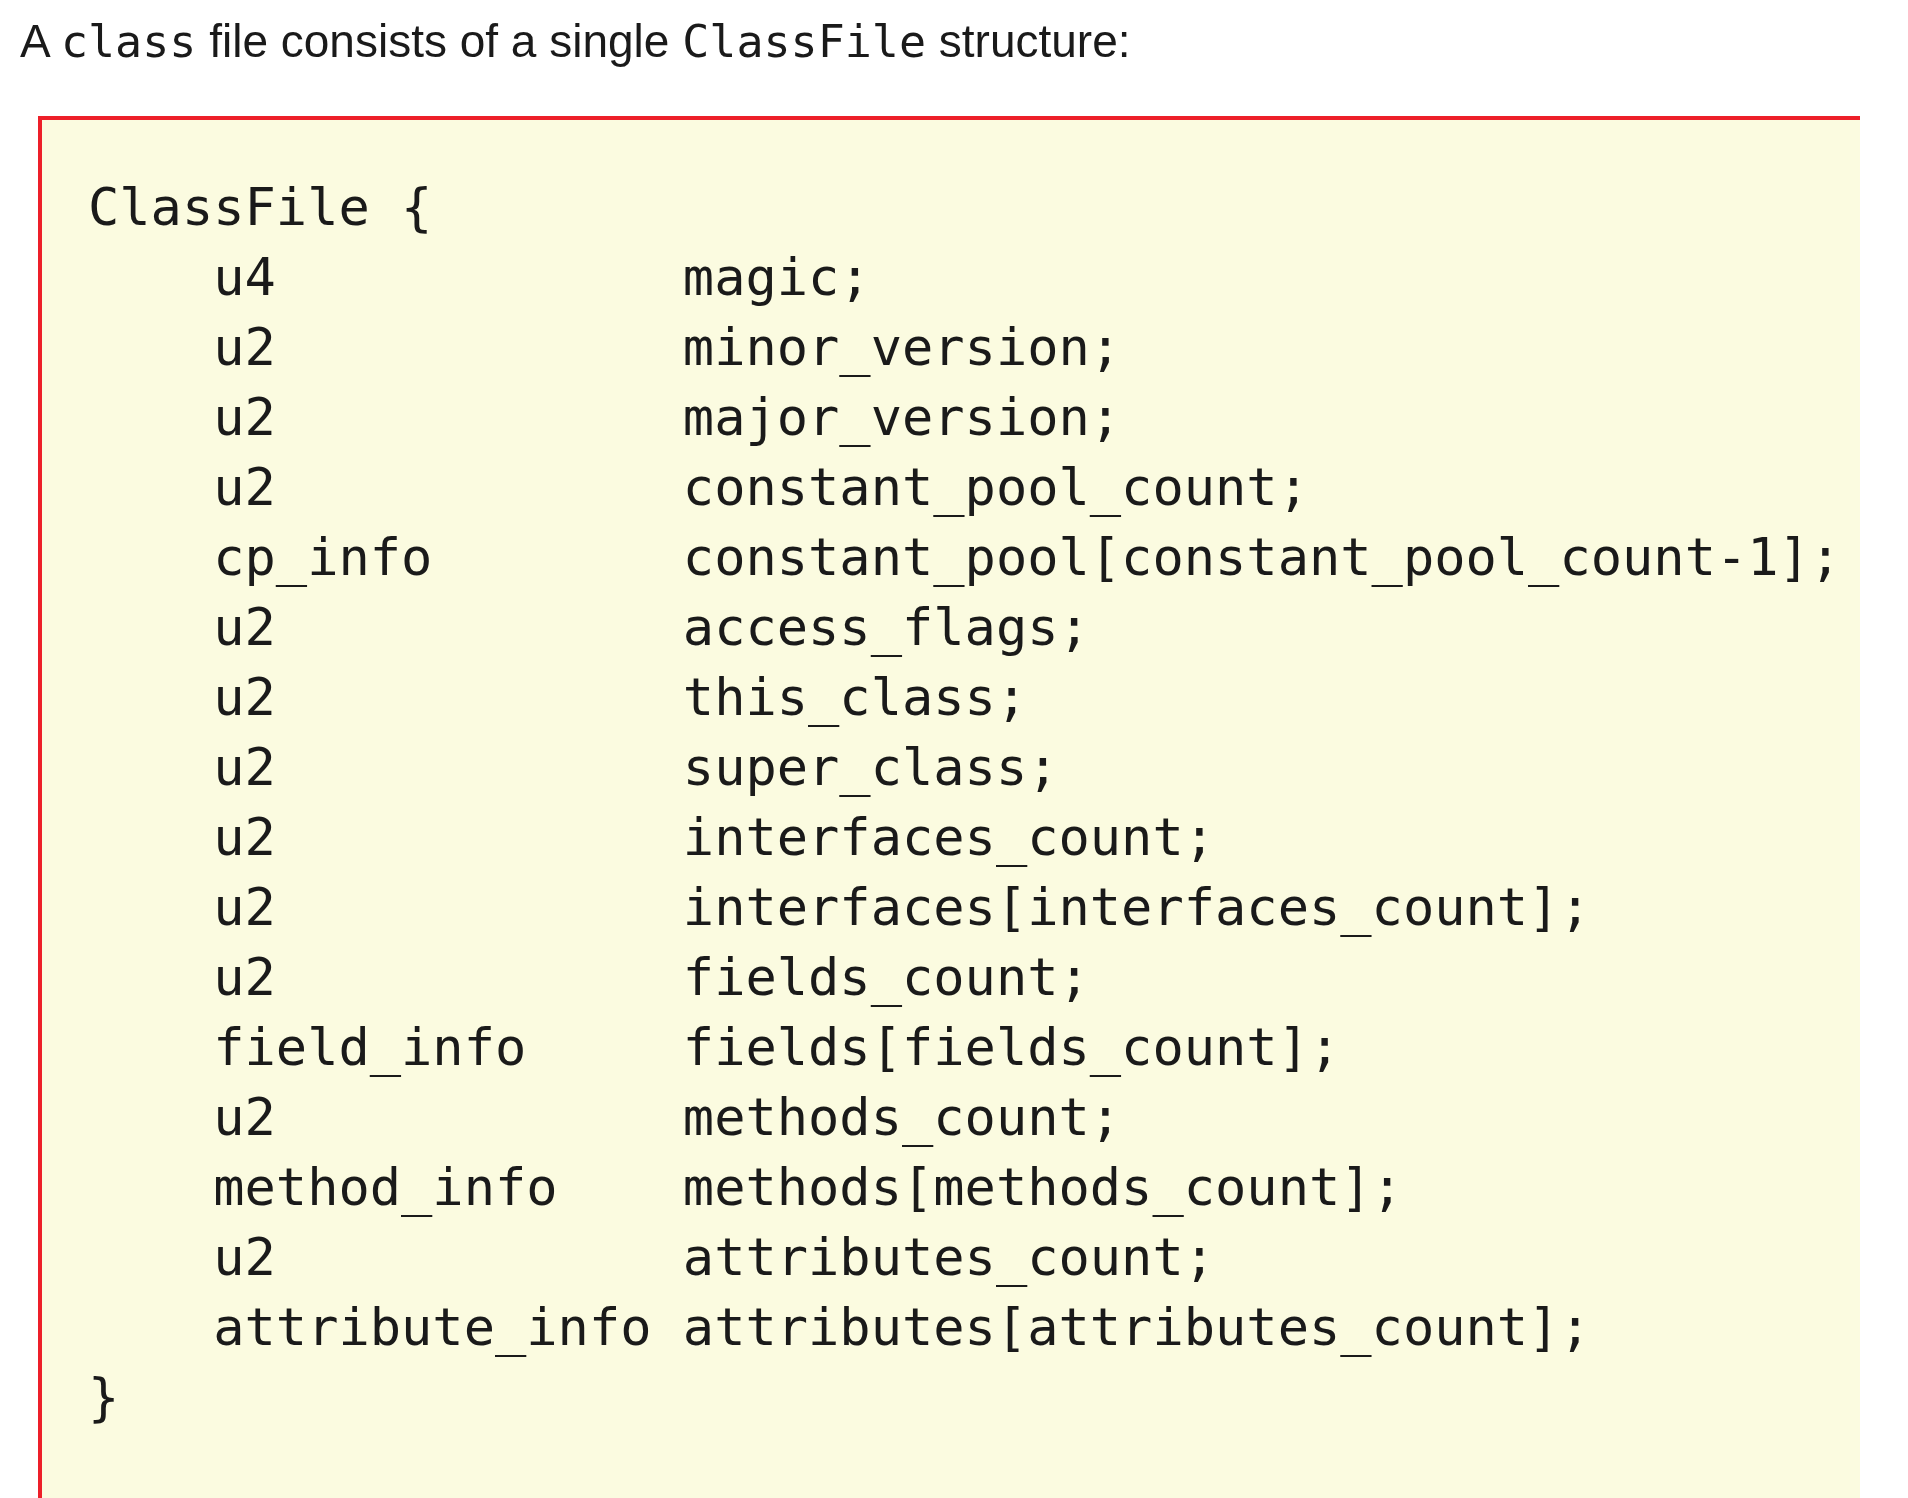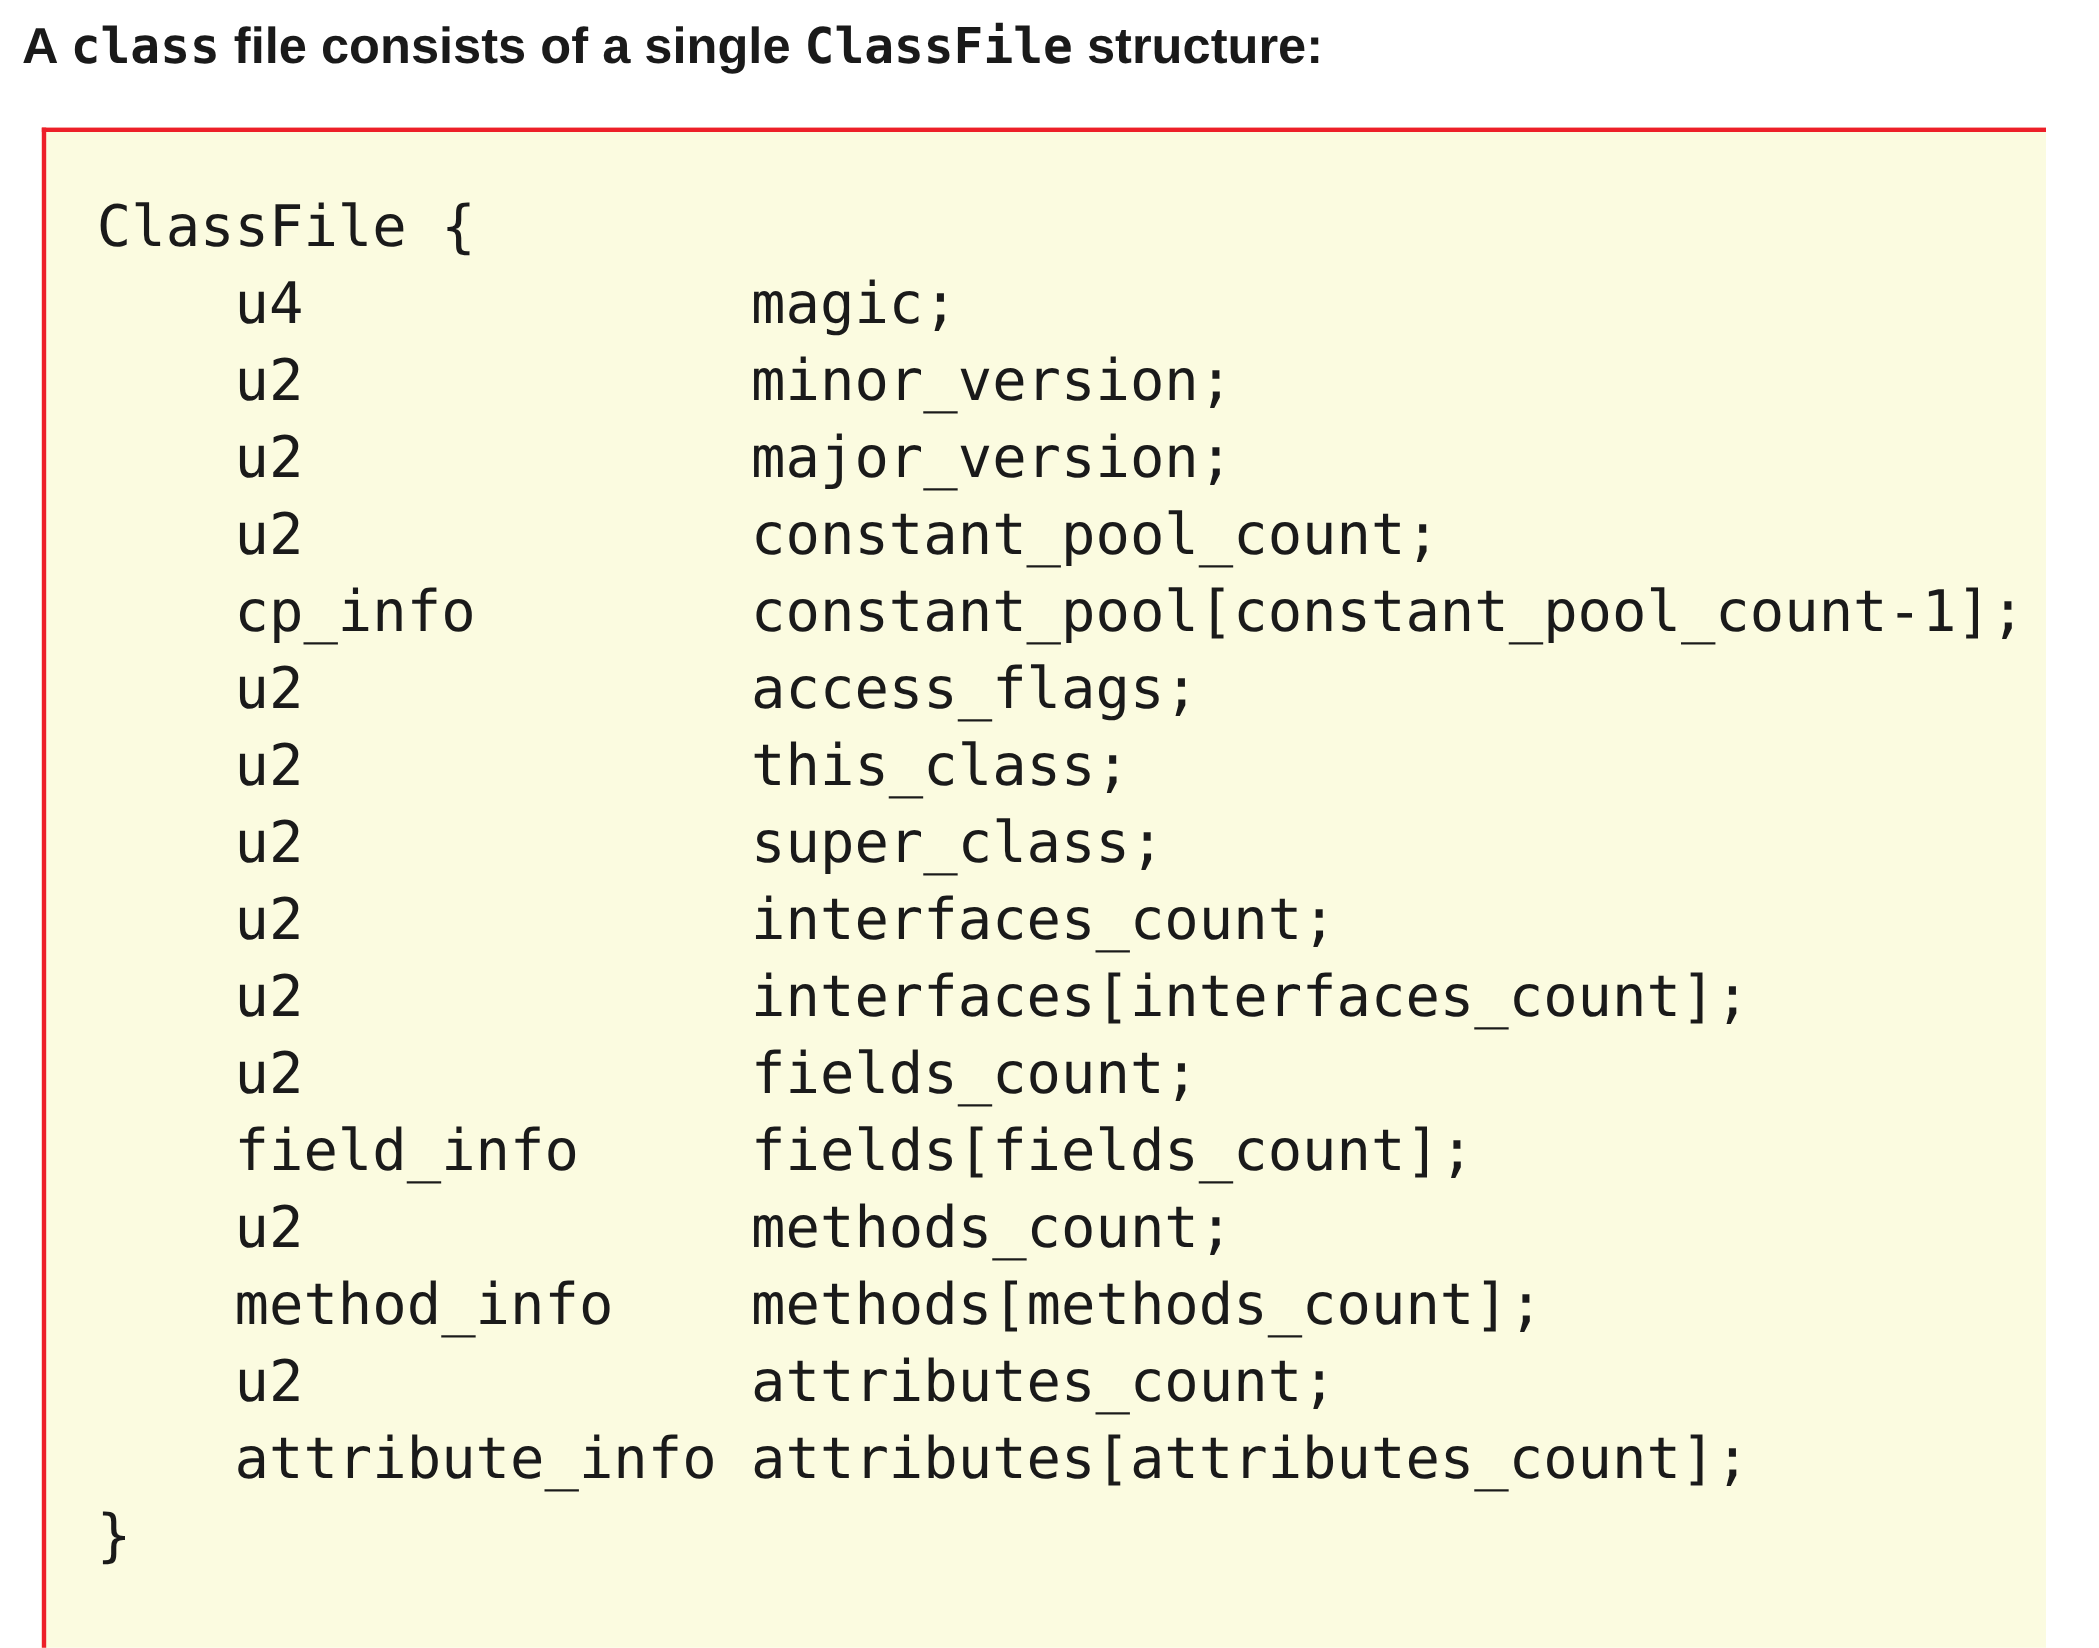--- a/index.html
+++ b/index.html
@@ -19,21 +19,20 @@
     overflow: hidden;
     font-family: "Liberation Sans", sans-serif;
     color: var(--text-color);
   }
   .intro {
     margin: 12px 0 0 20px;
     font-size: 46px;
     line-height: 58px;
     white-space: nowrap;
     color: var(--text-color);
-    font-weight: bold;
   }
   .inline-code {
     font-family: "DejaVu Sans Mono", monospace;
     font-size: 45px;
   }
   .code-box {
     margin: 45px 0 0 38px;
     width: 1822px;
     height: 1481px;
     background: var(--box-bg);

